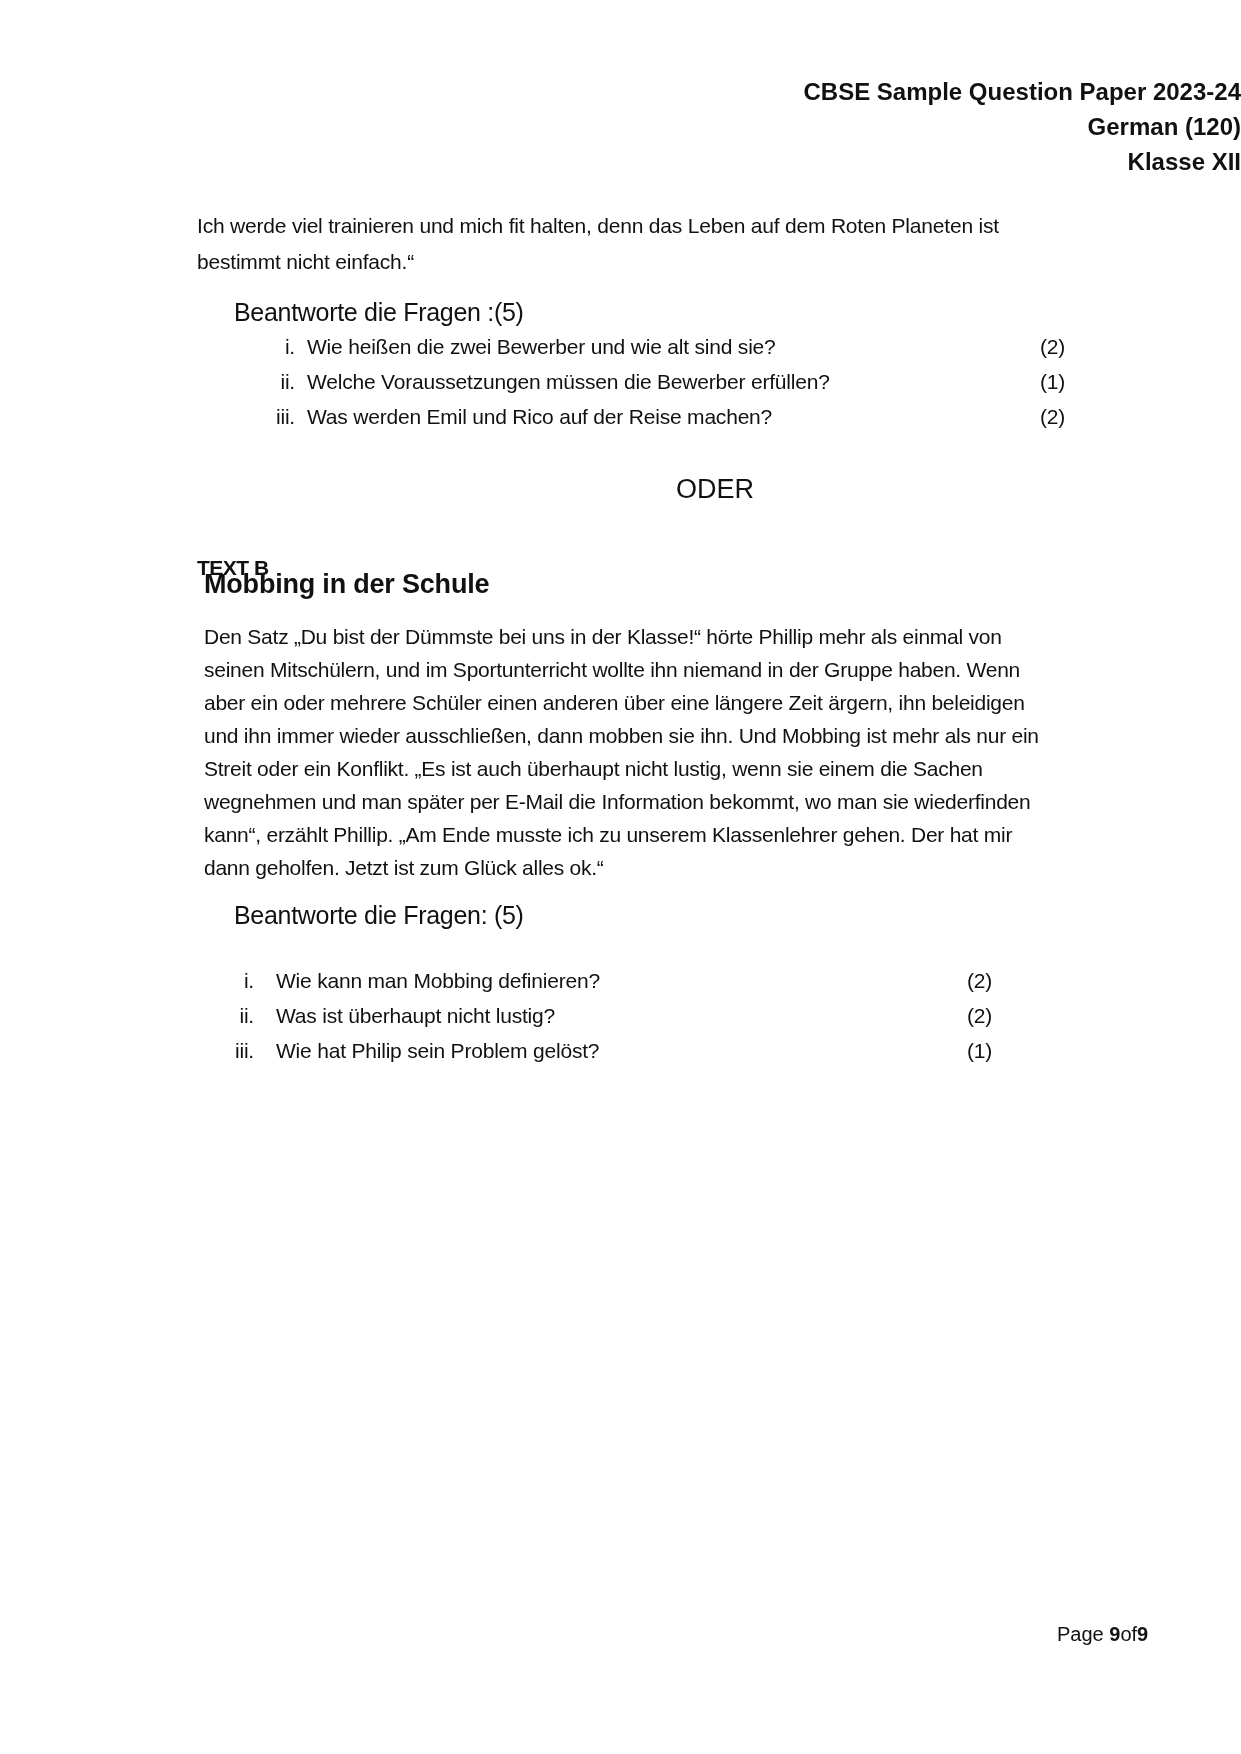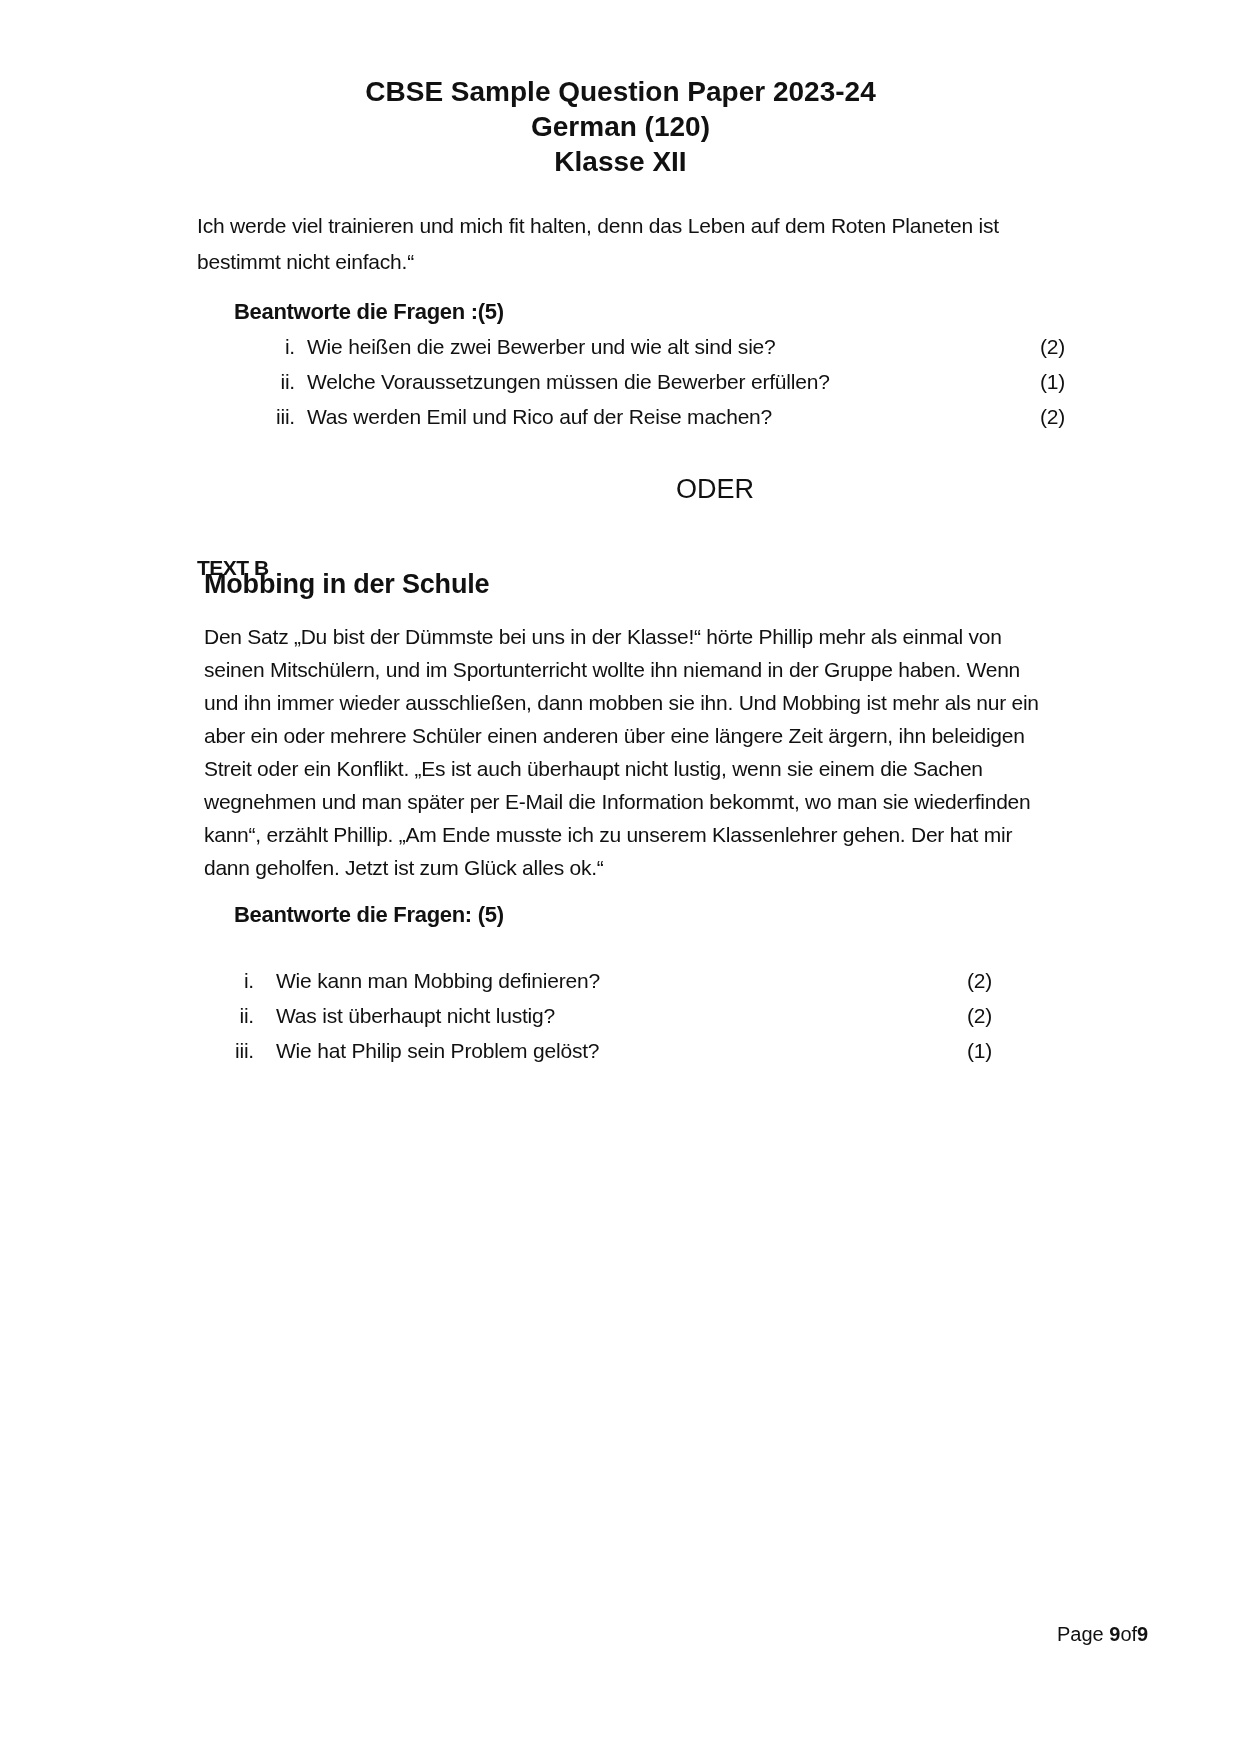--- a/index.html
+++ b/index.html
@@ -19,39 +19,39 @@
       position: absolute;
       left: 0; top: 0;
       width: 1241px;
       height: 1754px;
     }
     .header {
       position: absolute;
       left: 0;
       top: 74px;
       width: 1412px;
-      text-align: center;
+      text-align: right;
       font-weight: bold;
-      font-size: 28px;
+      font-size: 24px;
       line-height: 35px;
     }
     .header div { white-space: nowrap; }
     .para-top {
       position: absolute;
       left: 197px;
       top: 208px;
       width: 920px;
       font-size: 21px;
       line-height: 36px;
       letter-spacing: -0.2px;
     }
     .q-heading {
       position: absolute;
-      font-weight: bold;
-      font-size: 22px;
+      font-weight: normal;
+      font-size: 25px;
       line-height: 30px;
       letter-spacing: -0.3px;
     }
     .qlist {
       position: absolute;
       font-size: 21px;
       letter-spacing: -0.2px;
     }
     .qrow {
       position: relative;
@@ -158,22 +158,22 @@
 
   <div class="oder">ODER</div>
 
   <div class="textb">TEXT B</div>
 
   <div class="subtitle">Mobbing in der Schule</div>
 
   <div class="para-b">
     <div>Den Satz „Du bist der Dümmste bei uns in der Klasse!“ hörte Phillip mehr als einmal von</div>
     <div>seinen Mitschülern, und im Sportunterricht wollte ihn niemand in der Gruppe haben. Wenn</div>
+    <div>aber ein oder mehrere Schüler einen anderen über eine längere Zeit ärgern, ihn beleidigen</div>
     <div>und ihn immer wieder ausschließen, dann mobben sie ihn. Und Mobbing ist mehr als nur ein</div>
-    <div>aber ein oder mehrere Schüler einen anderen über eine längere Zeit ärgern, ihn beleidigen</div>
     <div>Streit oder ein Konflikt. „Es ist auch überhaupt nicht lustig, wenn sie einem die Sachen</div>
     <div>wegnehmen und man später per E-Mail die Information bekommt, wo man sie wiederfinden</div>
     <div>kann“, erzählt Phillip. „Am Ende musste ich zu unserem Klassenlehrer gehen. Der hat mir</div>
     <div>dann geholfen. Jetzt ist zum Glück alles ok.“</div>
   </div>
 
   <div class="q-heading" style="left:234px; top:900px;">Beantworte die Fragen: (5)</div>
 
   <div class="qlist" style="left:276px; top:963px; width:740px;">
     <div class="qrow">

